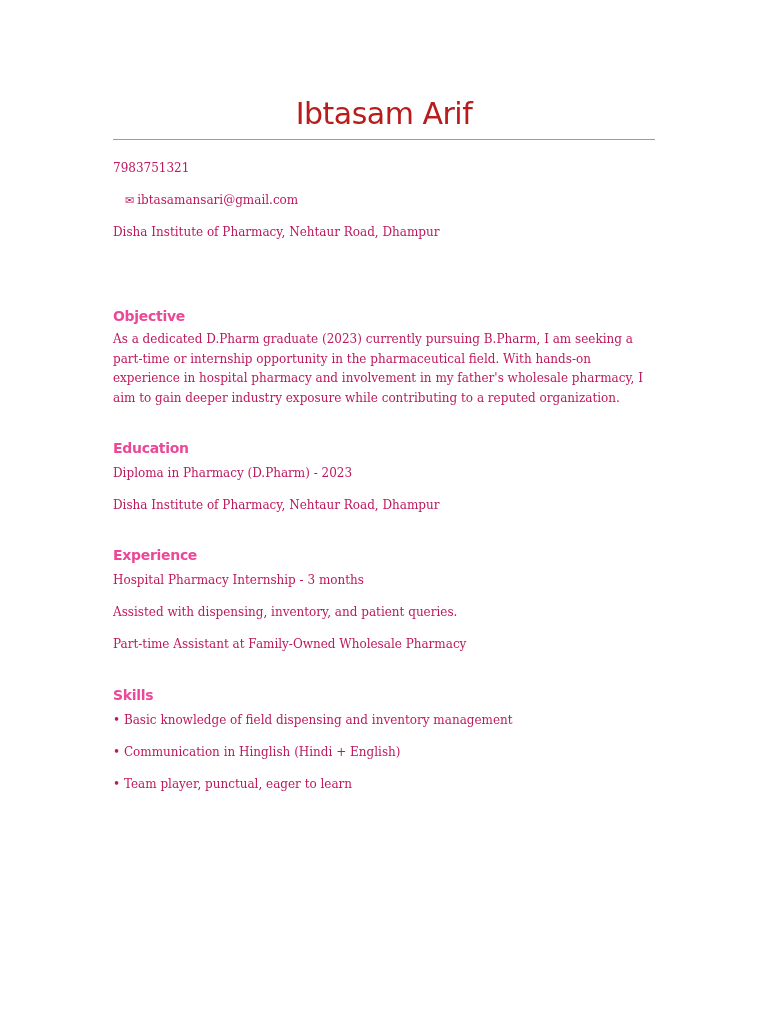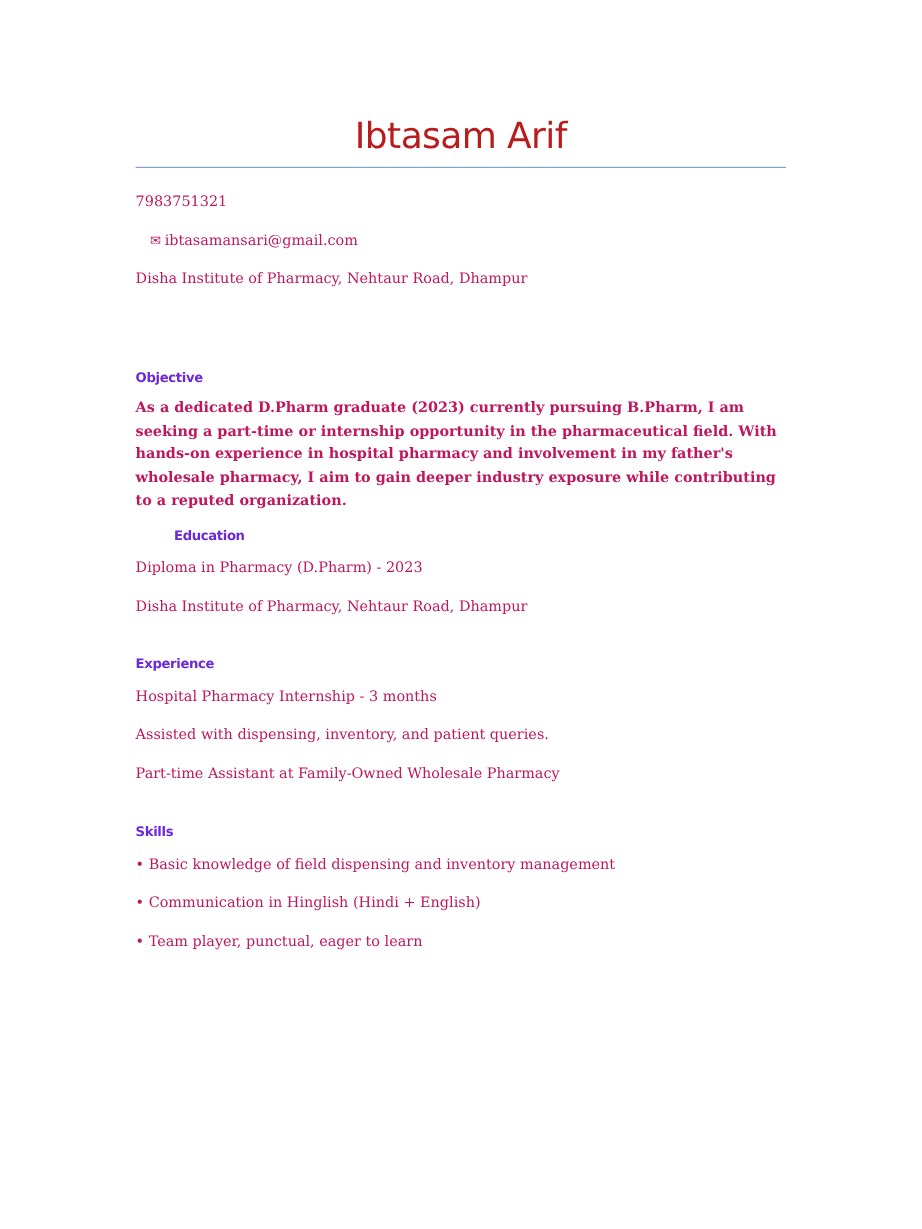--- a/index.html
+++ b/index.html
@@ -8,42 +8,42 @@
     .name {
       position: absolute; left: 113px; width: 542px; top: 94px;
       text-align: center; font-family: "DejaVu Sans", sans-serif;
       font-size: 30px; color: #b91c1c; letter-spacing: -0.5px; line-height: 40px;
     }
     .rule { position: absolute; left: 113px; width: 542px; top: 139px; height: 0; border-top: 1.5px solid #7fa2cc; }
     .serif { font-family: "DejaVu Serif", serif; font-size: 12px; color: #be185d; line-height: 19.5px; }
     .line { position: absolute; left: 113px; white-space: nowrap; }
     .heading {
       position: absolute; left: 113px; font-family: "DejaVu Sans", sans-serif;
-      font-size: 11px; font-weight: bold; color: #6d28d9; letter-spacing: -0.3px;
+      font-size: 14px; font-weight: bold; color: #ec4899; letter-spacing: -0.3px;
     }
-    .para { position: absolute; left: 113px; width: 540px; font-weight: bold; }
+    .para { position: absolute; left: 113px; width: 540px; }
     .email-icon { font-size: 11px; margin-right: 3px; }
   </style>
 </head>
 <body>
 
 <div class="page">
   <div class="name">Ibtasam Arif</div>
   <div class="rule"></div>
 
   <div class="line serif" style="top:159px;"> 7983751321</div>
   <div class="line serif" style="top:191px;margin-left:12px;">
     <span class="email-icon">✉</span><span>ibtasamansari@gmail.com</span>
   </div>
   <div class="line serif" style="top:223px;"> Disha Institute of Pharmacy, Nehtaur Road, Dhampur</div>
 
   <div class="heading" style="top:308px;">Objective</div>
   <div class="para serif" style="top:330px;">As a dedicated D.Pharm graduate (2023) currently pursuing B.Pharm, I am seeking a part-time or internship opportunity in the pharmaceutical field. With hands-on experience in hospital pharmacy and involvement in my father's wholesale pharmacy, I aim to gain deeper industry exposure while contributing to a reputed organization.</div>
 
-  <div class="heading" style="top:440px;margin-left:32px;">Education</div>
+  <div class="heading" style="top:440px;">Education</div>
   <div class="line serif" style="top:464px;">Diploma in Pharmacy (D.Pharm) - 2023</div>
   <div class="line serif" style="top:496px;">Disha Institute of Pharmacy, Nehtaur Road, Dhampur</div>
 
   <div class="heading" style="top:547px;">Experience</div>
   <div class="line serif" style="top:571px;">Hospital Pharmacy Internship - 3 months</div>
   <div class="line serif" style="top:603px;">Assisted with dispensing, inventory, and patient queries.</div>
   <div class="line serif" style="top:635px;">Part-time Assistant at Family-Owned Wholesale Pharmacy</div>
 
   <div class="heading" style="top:687px;">Skills</div>
   <div class="line serif" style="top:711px;">• Basic knowledge of field dispensing and inventory management</div>

